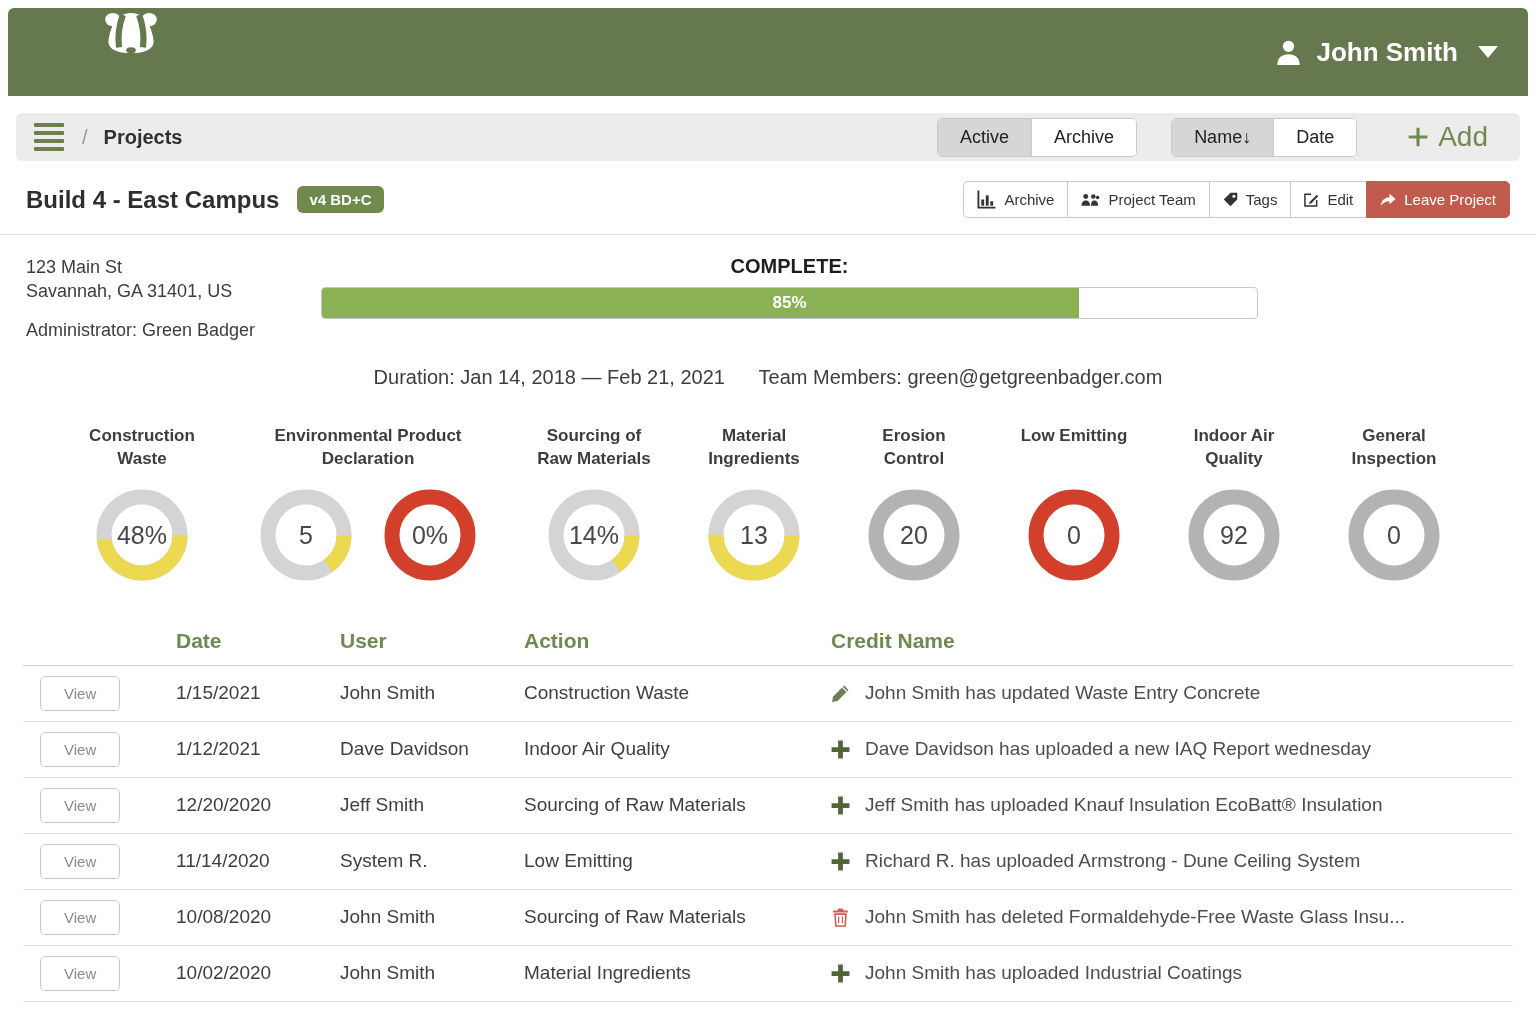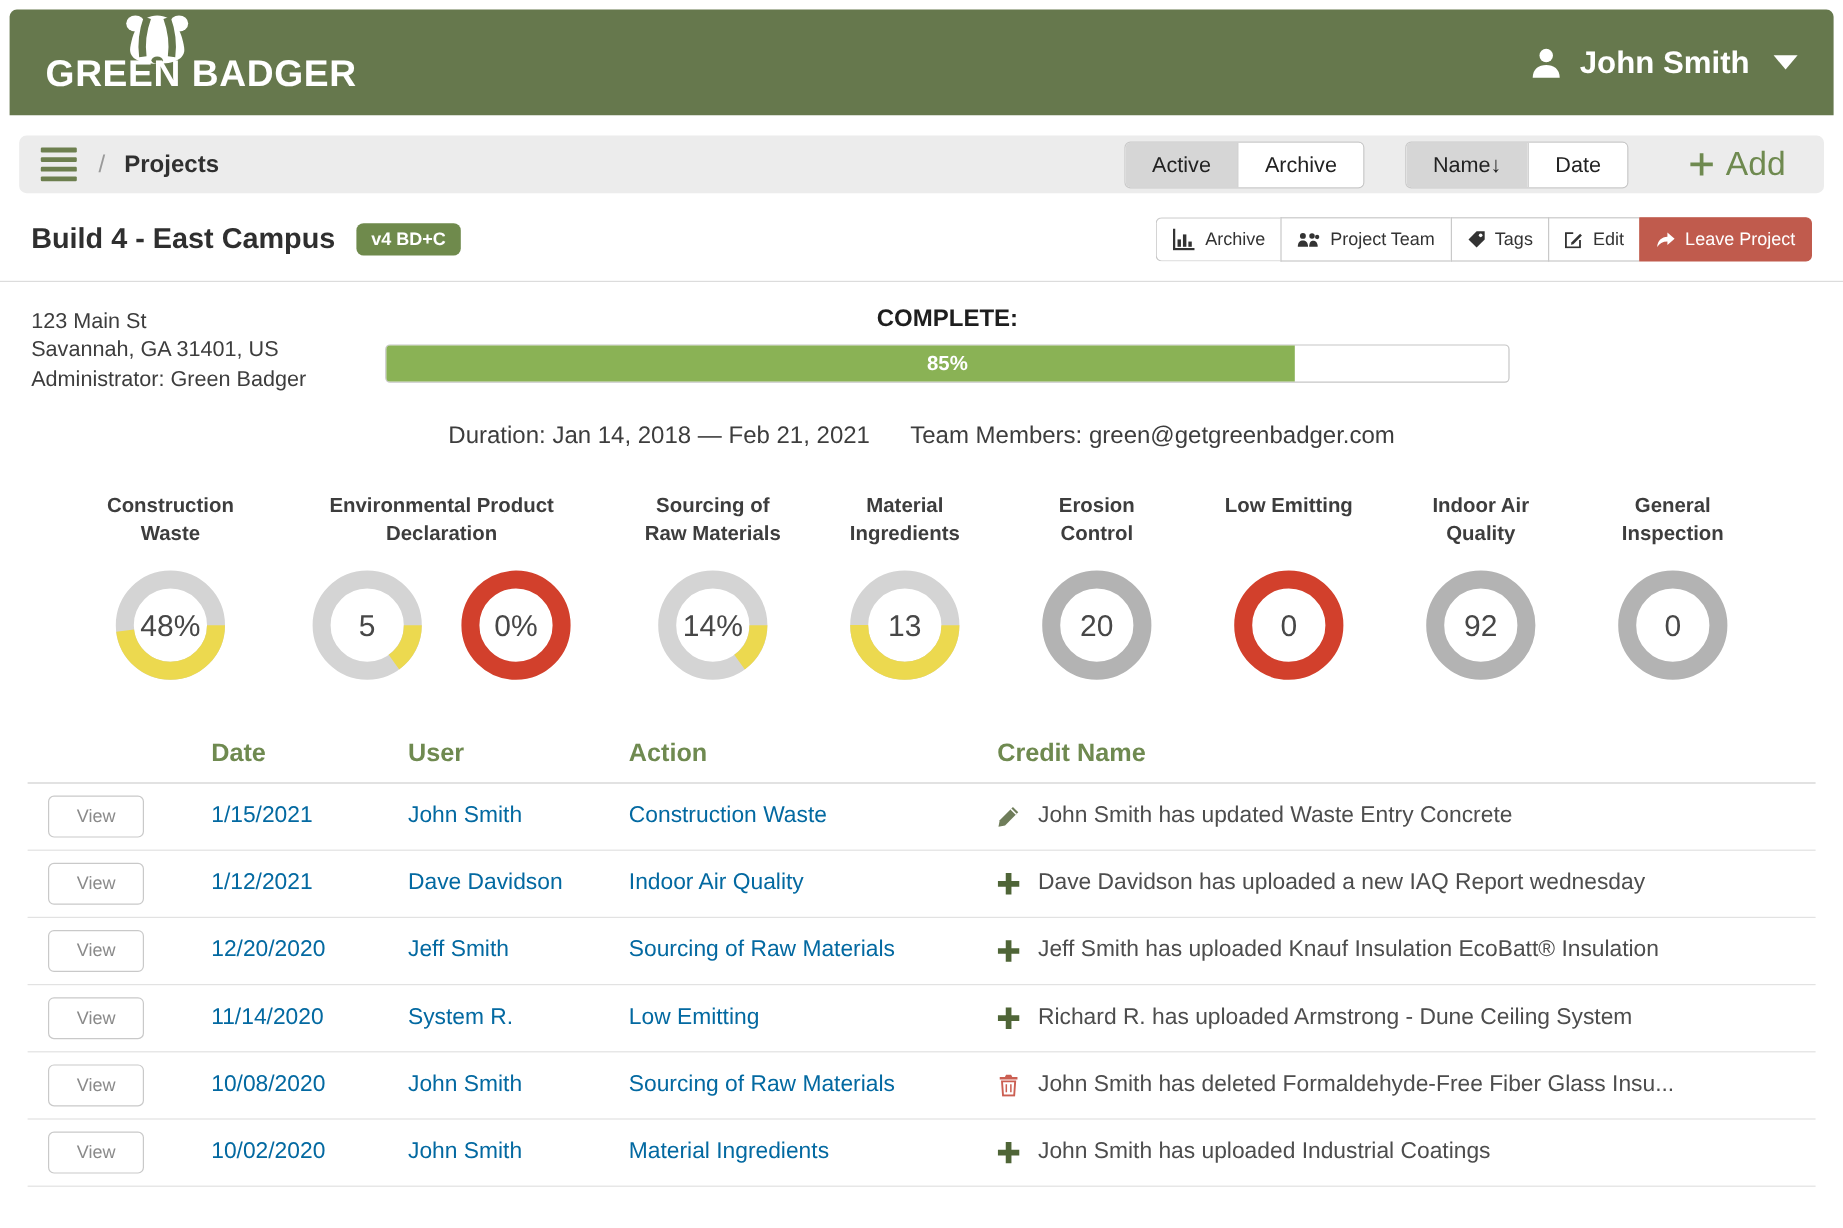--- a/index.html
+++ b/index.html
@@ -41,21 +41,21 @@
     padding:5px 12px;border-radius:6px;}
   .project-actions{margin-left:auto;display:flex;}
   .pa-btn{display:flex;align-items:center;gap:8px;border:1px solid #c9c9c9;background:#fff;font-size:15px;
     color:#333;padding:8px 13px;cursor:pointer;font-family:inherit;border-right:none;}
   .pa-btn:first-child{border-radius:5px 0 0 5px;}
   .pa-btn.leave{background:var(--leave-red);border:1px solid var(--leave-red);color:#fff;border-radius:0 5px 5px 0;}
 
   
   .info-flex{display:flex;padding:20px 26px 0;}
   .address-block{width:295px;font-size:18px;color:#3d3d3d;line-height:1.35;}
-  .admin-line{}
+  .admin-line{margin-top:14px;}
   .progress-block{flex:1;margin-right:252px;}
   .complete-label{text-align:center;font-weight:bold;font-size:20px;color:#1e1e1e;}
   .progress-outer{margin-top:9px;height:32px;border:1px solid #c6c6c6;border-radius:4px;background:#fff;position:relative;}
   .progress-fill{height:100%;background:var(--progress-green);border-radius:3px 0 0 3px;}
   .progress-label{position:absolute;inset:0;display:flex;align-items:center;justify-content:center;
     color:#fff;font-size:17px;font-weight:bold;}
   .duration-line{text-align:center;font-size:20px;color:#3d3d3d;margin-top:24px;}
   .duration-line span{margin:0 14px;}
 
   
@@ -70,39 +70,38 @@
 
   
   .activity-table{margin:42px 23px 0;}
   .tbl-header{display:grid;grid-template-columns:153px 164px 184px 307px 1fr;align-items:end;
     padding-bottom:12px;border-bottom:1px solid #cfcfcf;}
   .th{font-size:21px;font-weight:bold;color:var(--accent-green);}
   .tbl-row{display:grid;grid-template-columns:153px 164px 184px 307px 1fr;align-items:center;height:56px;
     border-bottom:1px solid #e2e2e2;}
   .view-btn{margin-left:17px;border:1px solid #c9c9c9;background:#fff;color:#8a8a8a;font-size:15px;
     padding:8px 23px;border-radius:5px;cursor:pointer;font-family:inherit;}
-  .cell{font-size:19px;color:#0369a1;}
+  .cell{font-size:19px;color:#404040;}
   .action-cell{display:flex;align-items:center;gap:15px;font-size:19px;color:#4d4d4d;min-width:0;}
   .action-cell span{white-space:nowrap;overflow:hidden;text-overflow:ellipsis;}
   .act-icon{width:19px;height:19px;flex:0 0 auto;}
 </style>
 </head>
 <body>
 
 <div class="app-header">
   <div class="brand">
     <svg class="badger-svg" width="62" height="44" viewBox="0 0 64 46">
       <ellipse cx="13" cy="9" rx="8" ry="7" fill="#fff"></ellipse>
       <ellipse cx="51" cy="9" rx="8" ry="7" fill="#fff"></ellipse>
       <path d="M32 2 C18 2 11 14 8.5 30 C7 40 18 44 32 44 C46 44 57 40 55.5 30 C53 14 46 2 32 2 Z" fill="#fff"></path>
       <path d="M23.5 4 C19.5 15 18 27 19.5 38" stroke="#66784d" stroke-width="6.5" fill="none"></path>
       <path d="M40.5 4 C44.5 15 46 27 44.5 38" stroke="#66784d" stroke-width="6.5" fill="none"></path>
       <ellipse cx="32" cy="41" rx="5" ry="3.2" fill="#66784d"></ellipse>
     </svg>
-    <div class="brand-text">GREEN BADGER</div>
   </div>
   <div class="user-menu">
     <svg width="27" height="27" viewBox="0 0 24 24">
       <circle cx="12" cy="6.5" r="5" fill="#fff"></circle>
       <path d="M2 23 c0-6.5 4.5-9.5 10-9.5 s10 3 10 9.5 z" fill="#fff"></path>
     </svg>
     <span>John Smith</span>
     <span class="caret-down"></span>
   </div>
 </div>
@@ -363,21 +362,21 @@
     </div>
     <div class="cell">10/08/2020</div>
     <div class="cell">John Smith</div>
     <div class="cell">Sourcing of Raw Materials</div>
     <div class="action-cell">
           <svg class="act-icon" viewBox="0 0 16 18">
     <path d="M6 0.5h4l0.9 1.8H15v2H1v-2h4.1z" fill="#cb5f52"></path>
     <path d="M2.8 5.8h10.4L12.4 17H3.6z" fill="none" stroke="#cb5f52" stroke-width="1.5"></path>
     <path d="M6.2 8v6.5 M9.8 8v6.5" stroke="#cb5f52" stroke-width="1.2"></path>
           </svg>
-      <span>John Smith has deleted Formaldehyde-Free Fiber Glass Insu...</span>
+      <span>John Smith has deleted Formaldehyde-Free Waste Glass Insu...</span>
     </div>
       </div>
       <div class="tbl-row">
     <div>
       <button class="view-btn">View</button>
     </div>
     <div class="cell">10/02/2020</div>
     <div class="cell">John Smith</div>
     <div class="cell">Material Ingredients</div>
     <div class="action-cell">

